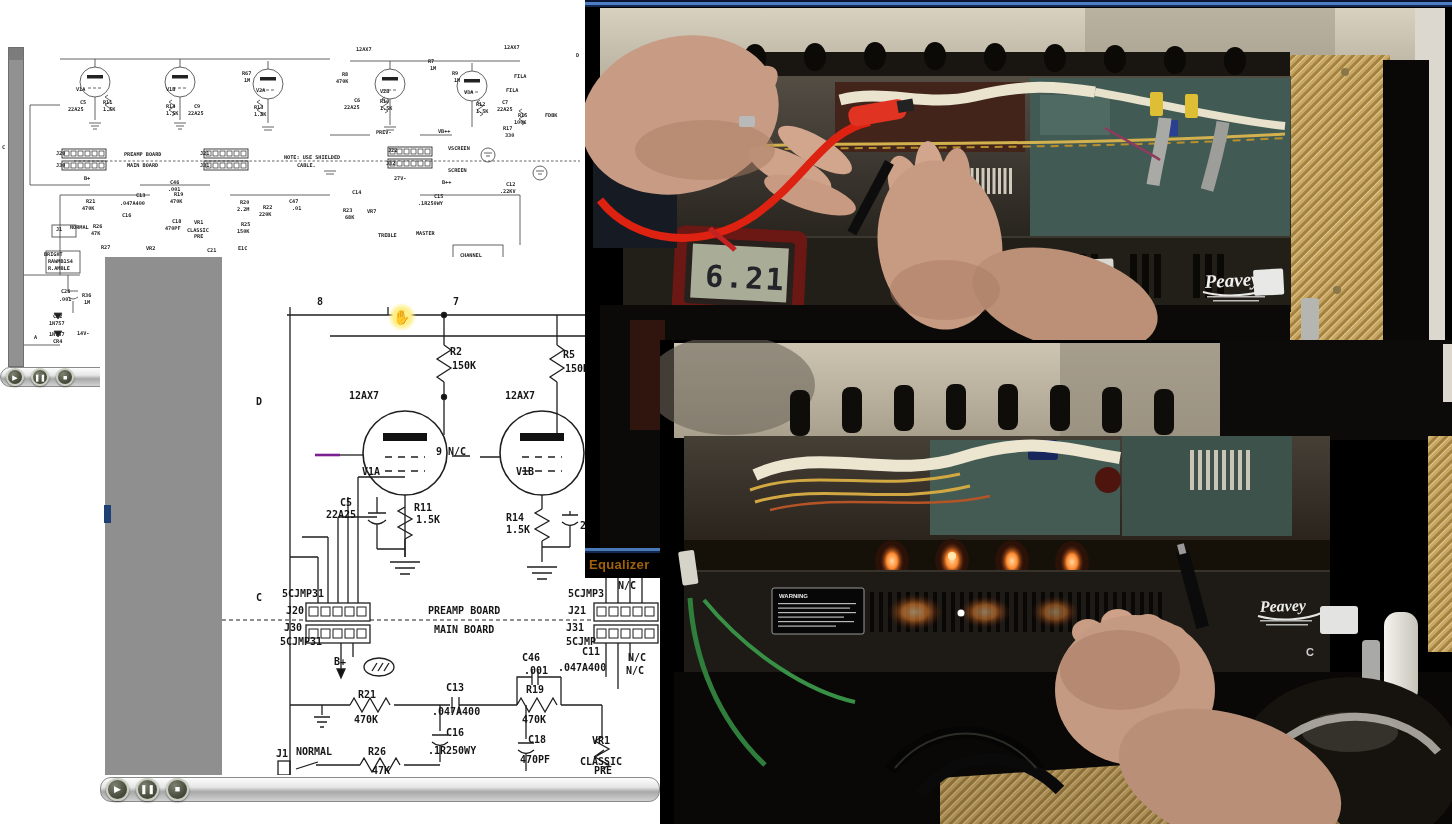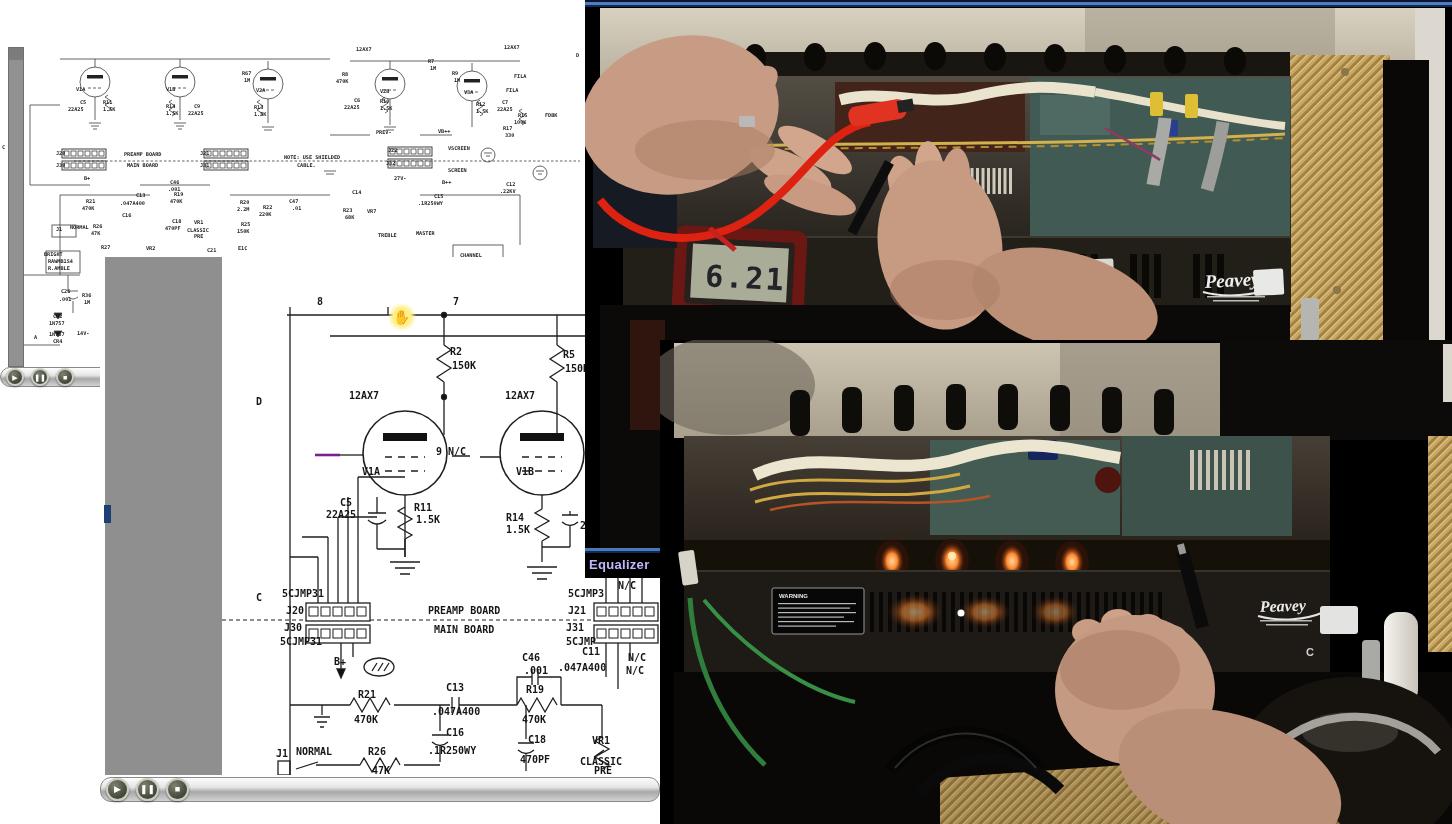--- a/index.html
+++ b/index.html
@@ -28,21 +28,21 @@
   .pbtn span{line-height:1;transform:translateY(-.5px);}
   
   #sch1-labels text{font:600 5.2px "DejaVu Sans Mono",monospace;fill:#1c1c1c;}
   #sch2-labels text{font:700 10px "DejaVu Sans Mono",monospace;fill:#161616;}
   .hand-cursor{position:absolute;left:288px;top:46px;width:28px;height:28px;z-index:5;
      background:radial-gradient(circle,#ffef8a 0%,#ffef8a 45%,rgba(255,239,138,0) 72%);
      display:flex;align-items:center;justify-content:center;font-size:14px;}
   
   #video1{left:585px;top:0;width:867px;height:578px;z-index:3;background:#000;}
   #video2{left:660px;top:340px;width:792px;height:484px;z-index:4;background:#000;}
-  .caption{position:absolute;left:4px;top:557px;color:#c4b5fd;font:bold 13px "Liberation Sans",sans-serif;letter-spacing:.3px;}
+  .caption{position:absolute;left:4px;top:557px;color:#a16207;font:bold 13px "Liberation Sans",sans-serif;letter-spacing:.3px;}
   svg{display:block;}
 </style>
 </head>
 <body>
 
 <div id="screen">
 
   <div id="win1" class="win">
     <svg class="schsvg" width="585" height="322" viewBox="0 0 585 322">
       <rect width="585" height="322" fill="#ffffff"></rect>

